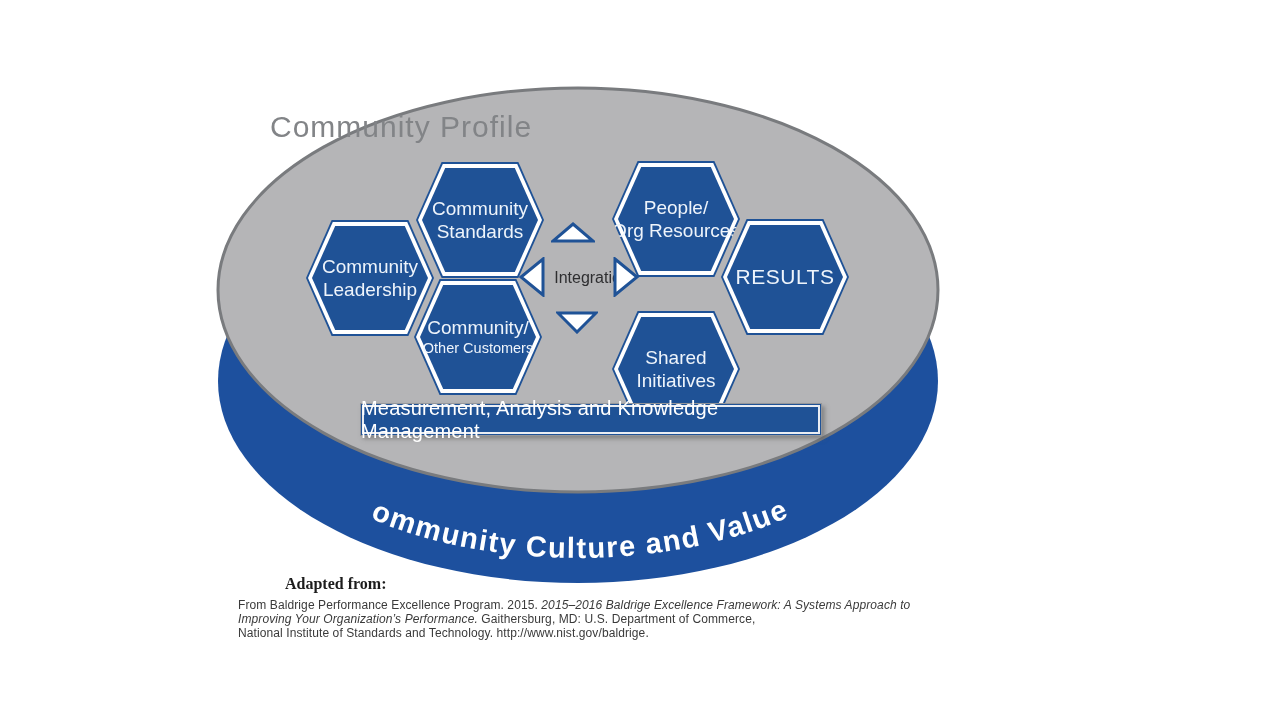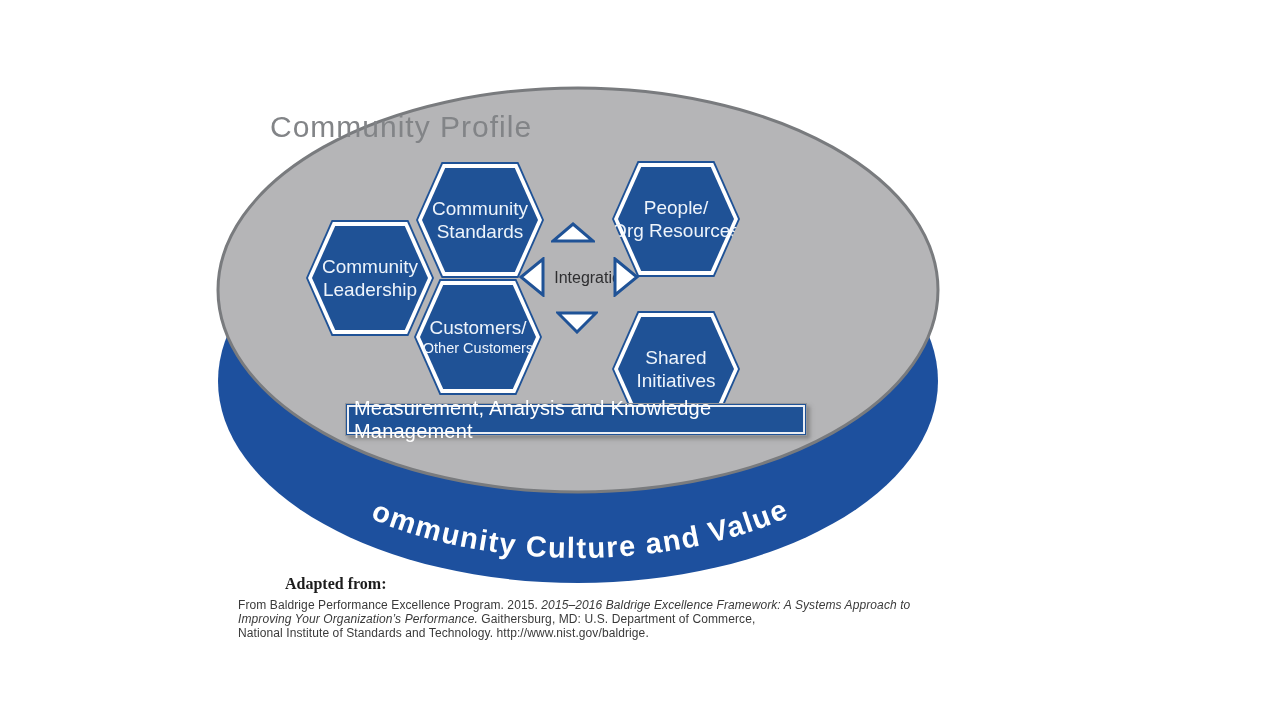--- a/index.html
+++ b/index.html
@@ -40,26 +40,26 @@
   
   .integration-label{position:absolute;left:536px;top:269px;width:84px;
     text-align:center;font-size:16px;color:var(--ink);margin-left:14px;}
   .arrow{position:absolute;}
   .arrow polygon{fill:#fff;stroke:var(--blue);stroke-width:3;}
   .arrow-up{left:551px;top:222px;}
   .arrow-down{left:556px;top:311px;}
   .arrow-left{left:518px;top:257px;}
   .arrow-right{left:612px;top:257px;}
   
-  .meas-bar{position:absolute;left:345px;top:403px;width:462px;height:33px;
+  .meas-bar{position:absolute;left:360px;top:403px;width:462px;height:33px;
     background:var(--blue);border:1px solid #94969a;
     box-shadow:inset 0 0 0 1px var(--blue),inset 0 0 0 3px rgba(245,246,248,.95),
       3px 3px 4px rgba(90,90,90,.5);
     display:flex;align-items:center;justify-content:center;
-    color:#fff;font-size:20px;letter-spacing:.2px;padding-left:8px;}
+    color:#fff;font-size:20px;letter-spacing:.2px;}
   
   .adapted-from{position:absolute;left:285px;top:575px;
     font-family:"Liberation Serif",serif;font-weight:bold;font-size:16px;color:#1c1c1c;}
   .citation{position:absolute;left:238px;top:598px;width:680px;text-align:left;
     font-size:12px;line-height:1.18;color:#3a3a3a;letter-spacing:.1px;}
   .citation i{font-style:italic;}
 </style>
 </head>
 <body>
 
@@ -91,21 +91,21 @@
     <div class="hex-label">
       <span class="l1">Community</span>
       <span class="l2">Standards</span>
     </div>
   </div>
 
   <div class="hex hex-residents">
     <div class="hex-white"></div>
     <div class="hex-core"></div>
     <div class="hex-label">
-      <span class="l1">Customers/</span>
+      <span class="l1">Community/</span>
       <span class="l2 small">Other Customers</span>
     </div>
   </div>
 
   <div class="hex hex-people">
     <div class="hex-white"></div>
     <div class="hex-core"></div>
     <div class="hex-label">
       <span class="l1">People/</span>
       <span class="l2">Org Resources</span>
@@ -114,20 +114,28 @@
 
   <div class="hex hex-shared">
     <div class="hex-white"></div>
     <div class="hex-core"></div>
     <div class="hex-label">
       <span class="l1">Shared</span>
       <span class="l2">Initiatives</span>
     </div>
   </div>
 
+  <div class="hex hex-results">
+    <div class="hex-white"></div>
+    <div class="hex-core"></div>
+    <div class="hex-label">
+      <span class="l1">RESULTS</span>
+
+    </div>
+  </div>
 
   <div class="integration-label">Integration</div>
   <svg class="arrow arrow-up" width="44" height="21" viewBox="0 0 44 21">
     <polygon points="22,2 42,19 2,19"></polygon>
   </svg>
   <svg class="arrow arrow-down" width="42" height="23" viewBox="0 0 42 23">
     <polygon points="2,2 40,2 21,21"></polygon>
   </svg>
   <svg class="arrow arrow-left" width="28" height="40" viewBox="0 0 28 40">
     <polygon points="25,2 25,38 3,20"></polygon>

